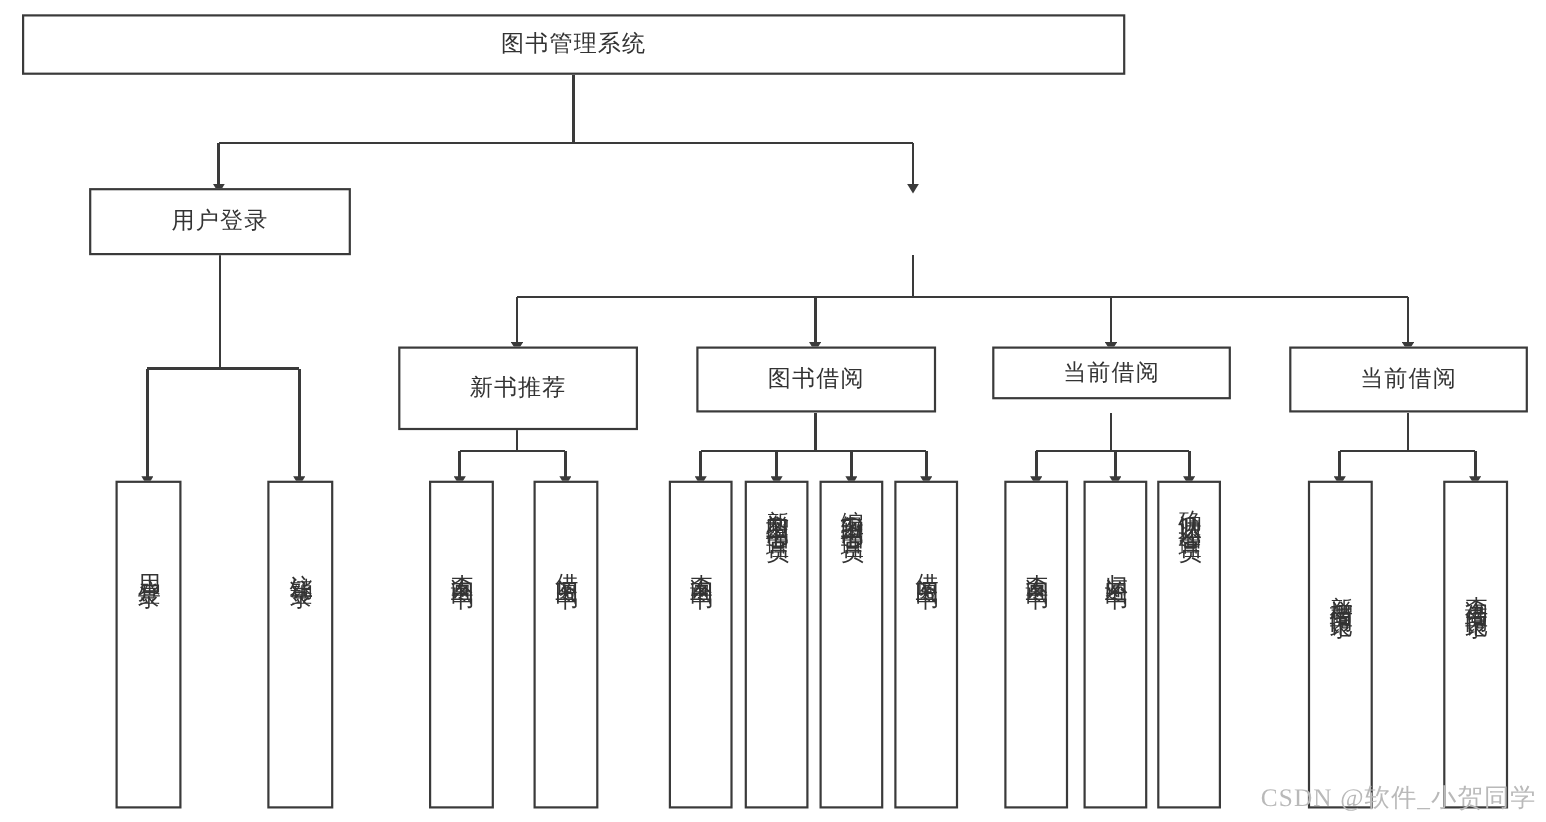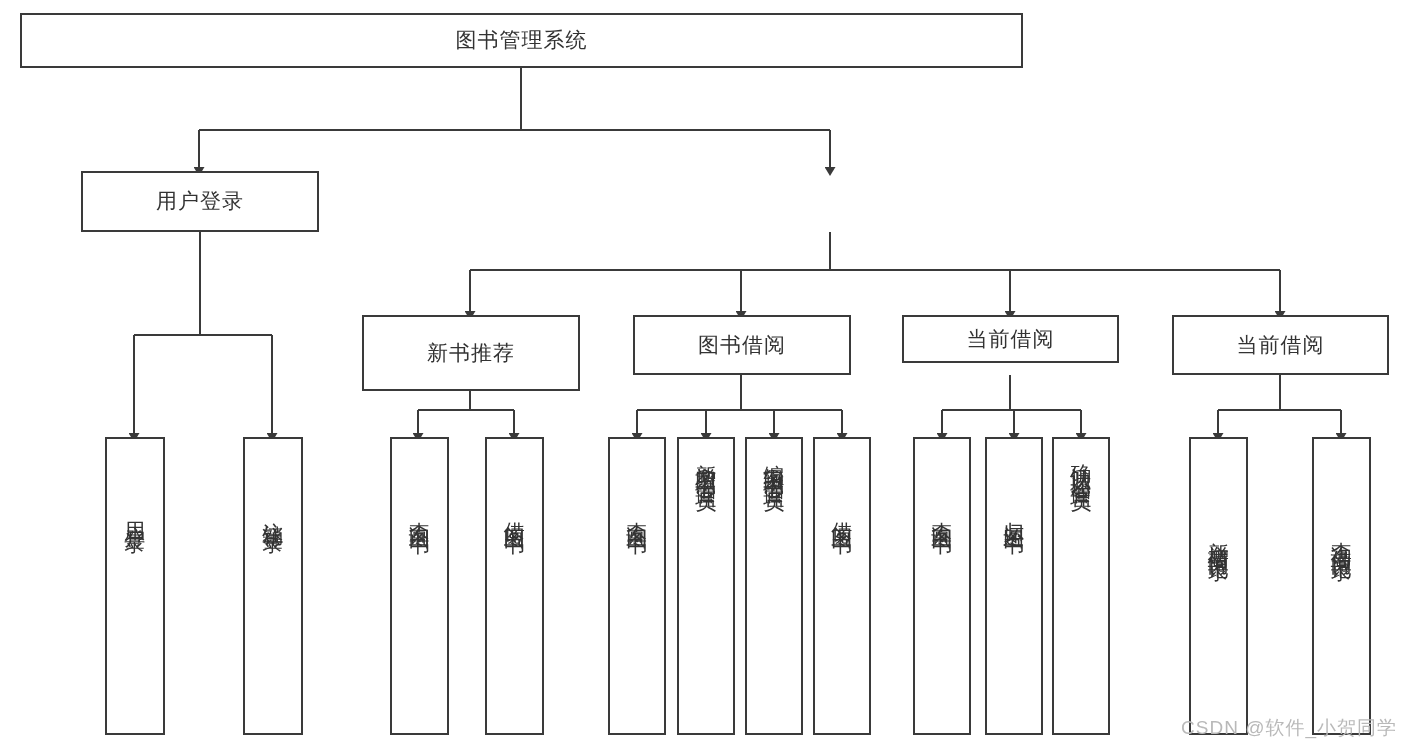--- a/index.html
+++ b/index.html
@@ -40,24 +40,25 @@
     white-space:normal;
     max-height:284px;
   }
   .node.vertical.mid .lbl{margin-top:60px;}
   .node.vertical.midlow .lbl{margin-top:80px;}
   .node.vertical.top .lbl{margin-top:2px;}
   #watermark{
     position:absolute;
     right:8px;bottom:6px;
     color:#b9b9b9;
-    font-size:19px;
+    font-size:23px;
     letter-spacing:1px;
     white-space:nowrap;
     pointer-events:none;
+    font-family:Liberation Serif, serif;
   }
 </style>
 </head>
 <body>
 
 <div id="stage">
 
   <svg id="wires" viewBox="0 0 1405 747" xmlns="http://www.w3.org/2000/svg">
     <defs>
       <marker id="arrow" markerWidth="9" markerHeight="11" refX="1" refY="5.5" orient="auto" markerUnits="userSpaceOnUse">

